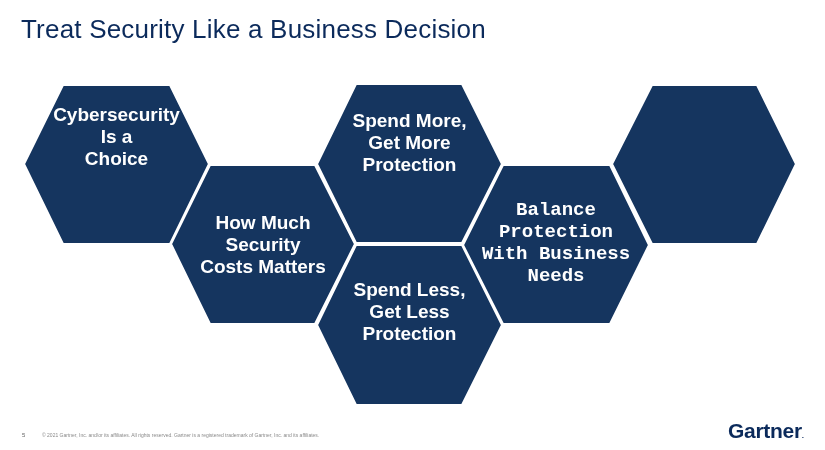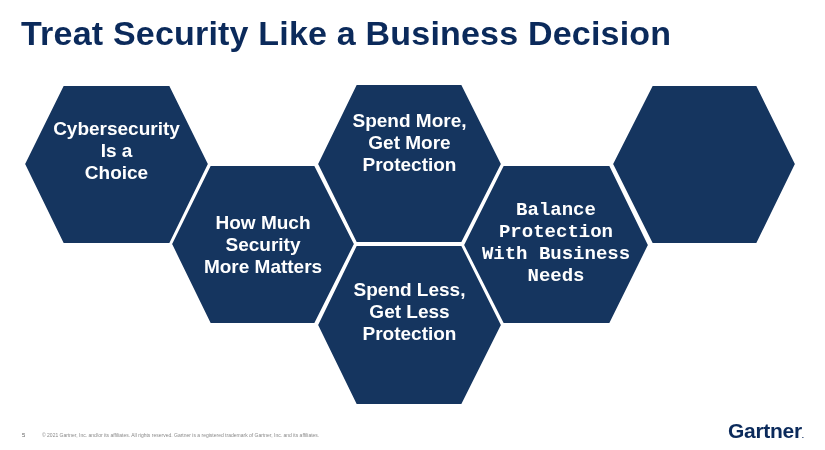--- a/index.html
+++ b/index.html
@@ -1,18 +1,18 @@
 <!DOCTYPE html>
 <html><head>
 <meta charset="utf-8">
 <style>
   html, body { margin:0; padding:0; }
   body { width:825px; height:450px; background:#ffffff; position:relative; overflow:hidden;
          font-family:"Liberation Sans", sans-serif; }
-  .title { position:absolute; left:21px; top:14px; font-size:34px; font-weight:bold; color:#0b2a5b;
+  .title { position:absolute; left:21px; top:14px; font-size:26px; font-weight:normal; color:#0b2a5b;
            letter-spacing:0.2px; white-space:nowrap; }
   .hexwrap { position:absolute; left:0; top:0; width:825px; height:450px; }
   svg.hexes { position:absolute; left:0; top:0; }
   .hex-label { position:absolute; color:#ffffff; font-weight:bold; font-size:19px; line-height:22px;
                text-align:center; display:flex; align-items:center; justify-content:center;
                white-space:pre-line; }
   .footer-page { position:absolute; left:22px; top:432px; font-size:6px; color:#666; }
   .footer-copy { position:absolute; left:42px; top:432px; font-size:5px; color:#8a8a8a; white-space:nowrap; }
   .logo { position:absolute; left:708px; top:419px; font-size:21px; font-weight:bold; color:#0b2a5b;
           letter-spacing:-0.3px;margin-left:20px; }
@@ -28,26 +28,26 @@
     <g fill="#15355f" stroke="#ffffff" stroke-width="2">
       <polygon points="63,85 170,85 209,164 170,244 63,244 24,164"></polygon>
       <polygon points="210,165 315,165 355,244 315,324 210,324 171,244"></polygon>
       <polygon points="356,84 462,84 502,164 462,243 356,243 317,164"></polygon>
       <polygon points="356,245 462,245 502,325 462,405 356,405 317,325"></polygon>
       <polygon points="503,165 610,165 649,245 610,324 503,324 463,245"></polygon>
       <polygon points="652,85 757,85 796,164 757,244 652,244 612,164"></polygon>
     </g>
   </svg>
 
-  <div class="hex-label" style="left:24px;top:85px;width:185px;height:159px;padding-bottom:28px;box-sizing:border-box;">Cybersecurity
+  <div class="hex-label" style="left:24px;top:71px;width:185px;height:159px;padding-bottom:28px;box-sizing:border-box;">Cybersecurity
 Is a
 Choice</div>
   <div class="hex-label" style="left:171px;top:165px;width:184px;height:159px;">How Much
 Security
-More Matters</div>
+Costs Matters</div>
   <div class="hex-label" style="left:317px;top:76px;width:185px;height:159px;padding-bottom:26px;box-sizing:border-box;">Spend More,
 Get More
 Protection</div>
   <div class="hex-label" style="left:317px;top:237px;width:185px;height:160px;padding-bottom:10px;box-sizing:border-box;">Spend Less,
 Get Less
 Protection</div>
   <div class="hex-label" style="left:463px;top:163px;width:186px;height:159px;font-family:Liberation Mono, monospace;">Balance
 Protection
 With Business
 Needs</div>

